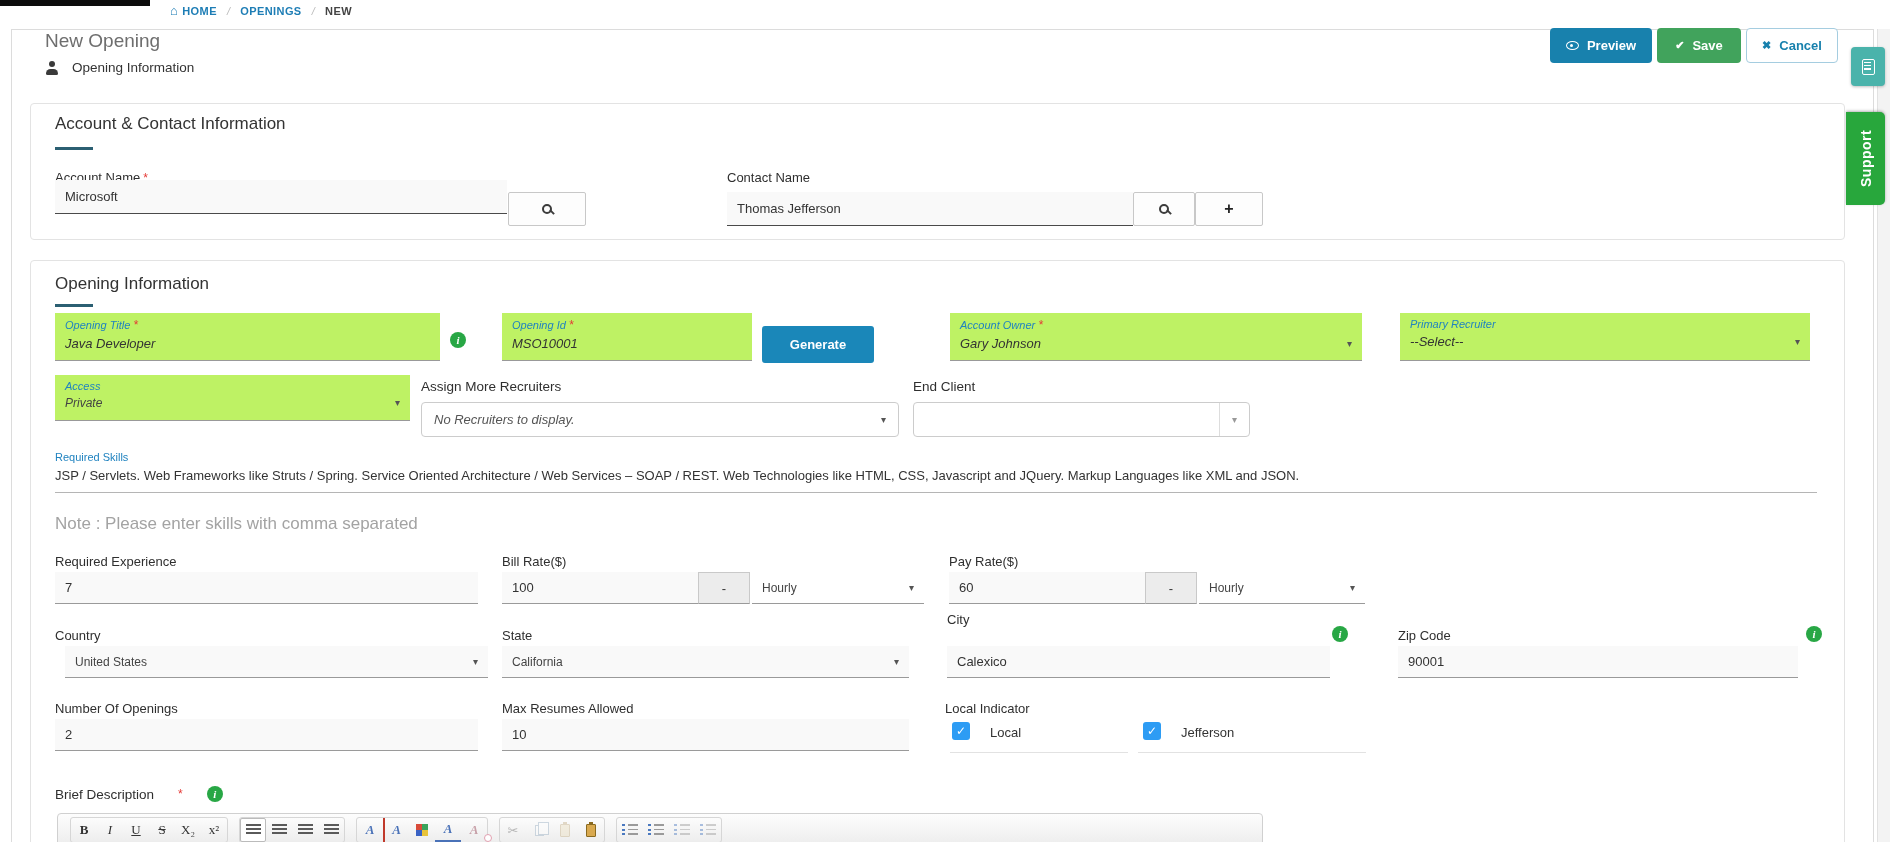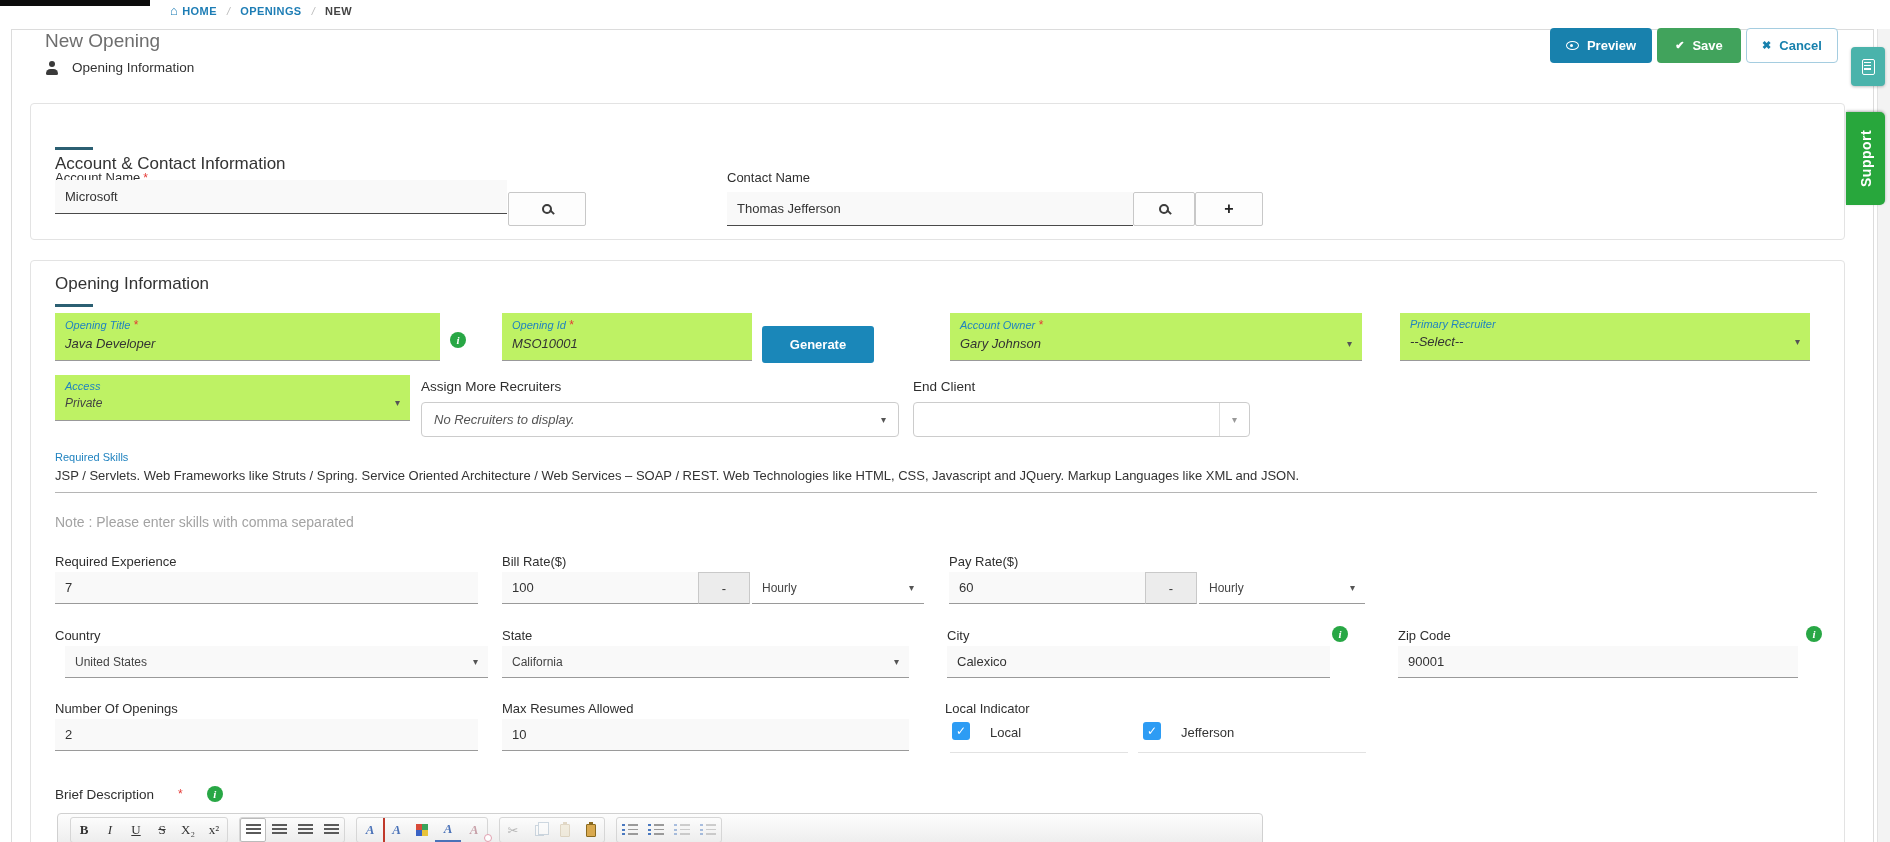--- a/index.html
+++ b/index.html
@@ -75,21 +75,21 @@
              display:flex; align-items:center; justify-content:center; cursor:pointer; }
 
   .combo { border:1px solid #ccc; border-radius:4px; background:#fff; display:flex; align-items:center;
            font-size:13px; color:#555; cursor:pointer; }
   .combo-inner { flex:1; padding:0 12px;font-style:italic; }
   .combo-caret-btn { width:30px; align-self:stretch; border-left:1px solid #ddd; display:flex; align-items:center; justify-content:center; }
 
   .info-ic { width:16px; height:16px; border-radius:50%; background:#28a745; color:#fff; font-size:11px;
              font-weight:bold; font-style:italic; display:inline-flex; align-items:center; justify-content:center;
              font-family:"Liberation Serif","DejaVu Serif",serif; }
-  .note { font-size:14px; color:#a3a3a3; }
+  .note { font-size:17px; color:#a3a3a3; }
   .thin-line { height:1px; background:#b5b5b5; }
 
   .minus-box { background:#ececec; border:1px solid #c9c9c9; border-bottom:1px solid #9a9a9a; display:flex;
                align-items:center; justify-content:center; font-size:13px; color:#333; }
 
   .checkbox { width:18px; height:18px; background:#2d9cf4; border-radius:3px; color:#fff; display:flex;
               align-items:center; justify-content:center; font-size:12px; cursor:pointer; }
   .cb-label { font-size:13px; color:#333; }
   .cb-underline { height:1px; background:#e2e2e2; }
 
@@ -164,21 +164,21 @@
     <span class="x-ic">✖</span>
     <span>Cancel</span>
   </button>
 
   <div class="abs doc-btn">
     <span class="doc-ic"></span>
   </div>
   <div class="abs support-tab">Support</div>
 
   <div class="abs card card1"></div>
-  <div class="abs card-heading" style="left:55px;top:114px;margin-top:40px;">Account &amp; Contact Information</div>
+  <div class="abs card-heading" style="left:55px;top:114px;">Account &amp; Contact Information</div>
   <div class="abs accent-bar" style="left:55px;top:147px;"></div>
 
   <div class="abs plabel" style="left:55px;top:170px;">
     <span>Account Name</span><span class="req">*</span>
   </div>
   <div class="abs pinput dark-underline" style="left:55px;top:180px;width:452px;height:34px;">Microsoft</div>
   <div class="abs sq-btn" style="left:508px;top:192px;width:78px;height:34px;">
     <span class="mag"></span>
   </div>
 
@@ -285,21 +285,21 @@
     <span class="sel-sm">United States</span>
     <span class="caret">▾</span>
   </div>
 
   <div class="abs plabel" style="left:502px;top:628px;">State</div>
   <div class="abs pinput sel" style="left:502px;top:646px;width:407px;height:32px;">
     <span class="sel-sm">California</span>
     <span class="caret">▾</span>
   </div>
 
-  <div class="abs plabel" style="left:947px;top:628px;">City</div>
+  <div class="abs plabel" style="left:947px;top:612px;">City</div>
   <div class="abs info-ic" style="left:1332px;top:626px;">i</div>
   <div class="abs pinput" style="left:947px;top:646px;width:383px;height:32px;">Calexico</div>
 
   <div class="abs plabel" style="left:1398px;top:628px;">Zip Code</div>
   <div class="abs info-ic" style="left:1806px;top:626px;">i</div>
   <div class="abs pinput" style="left:1398px;top:646px;width:400px;height:32px;">90001</div>
 
   <div class="abs plabel" style="left:55px;top:701px;">Number Of Openings</div>
   <div class="abs pinput" style="left:55px;top:719px;width:423px;height:32px;">2</div>
 

